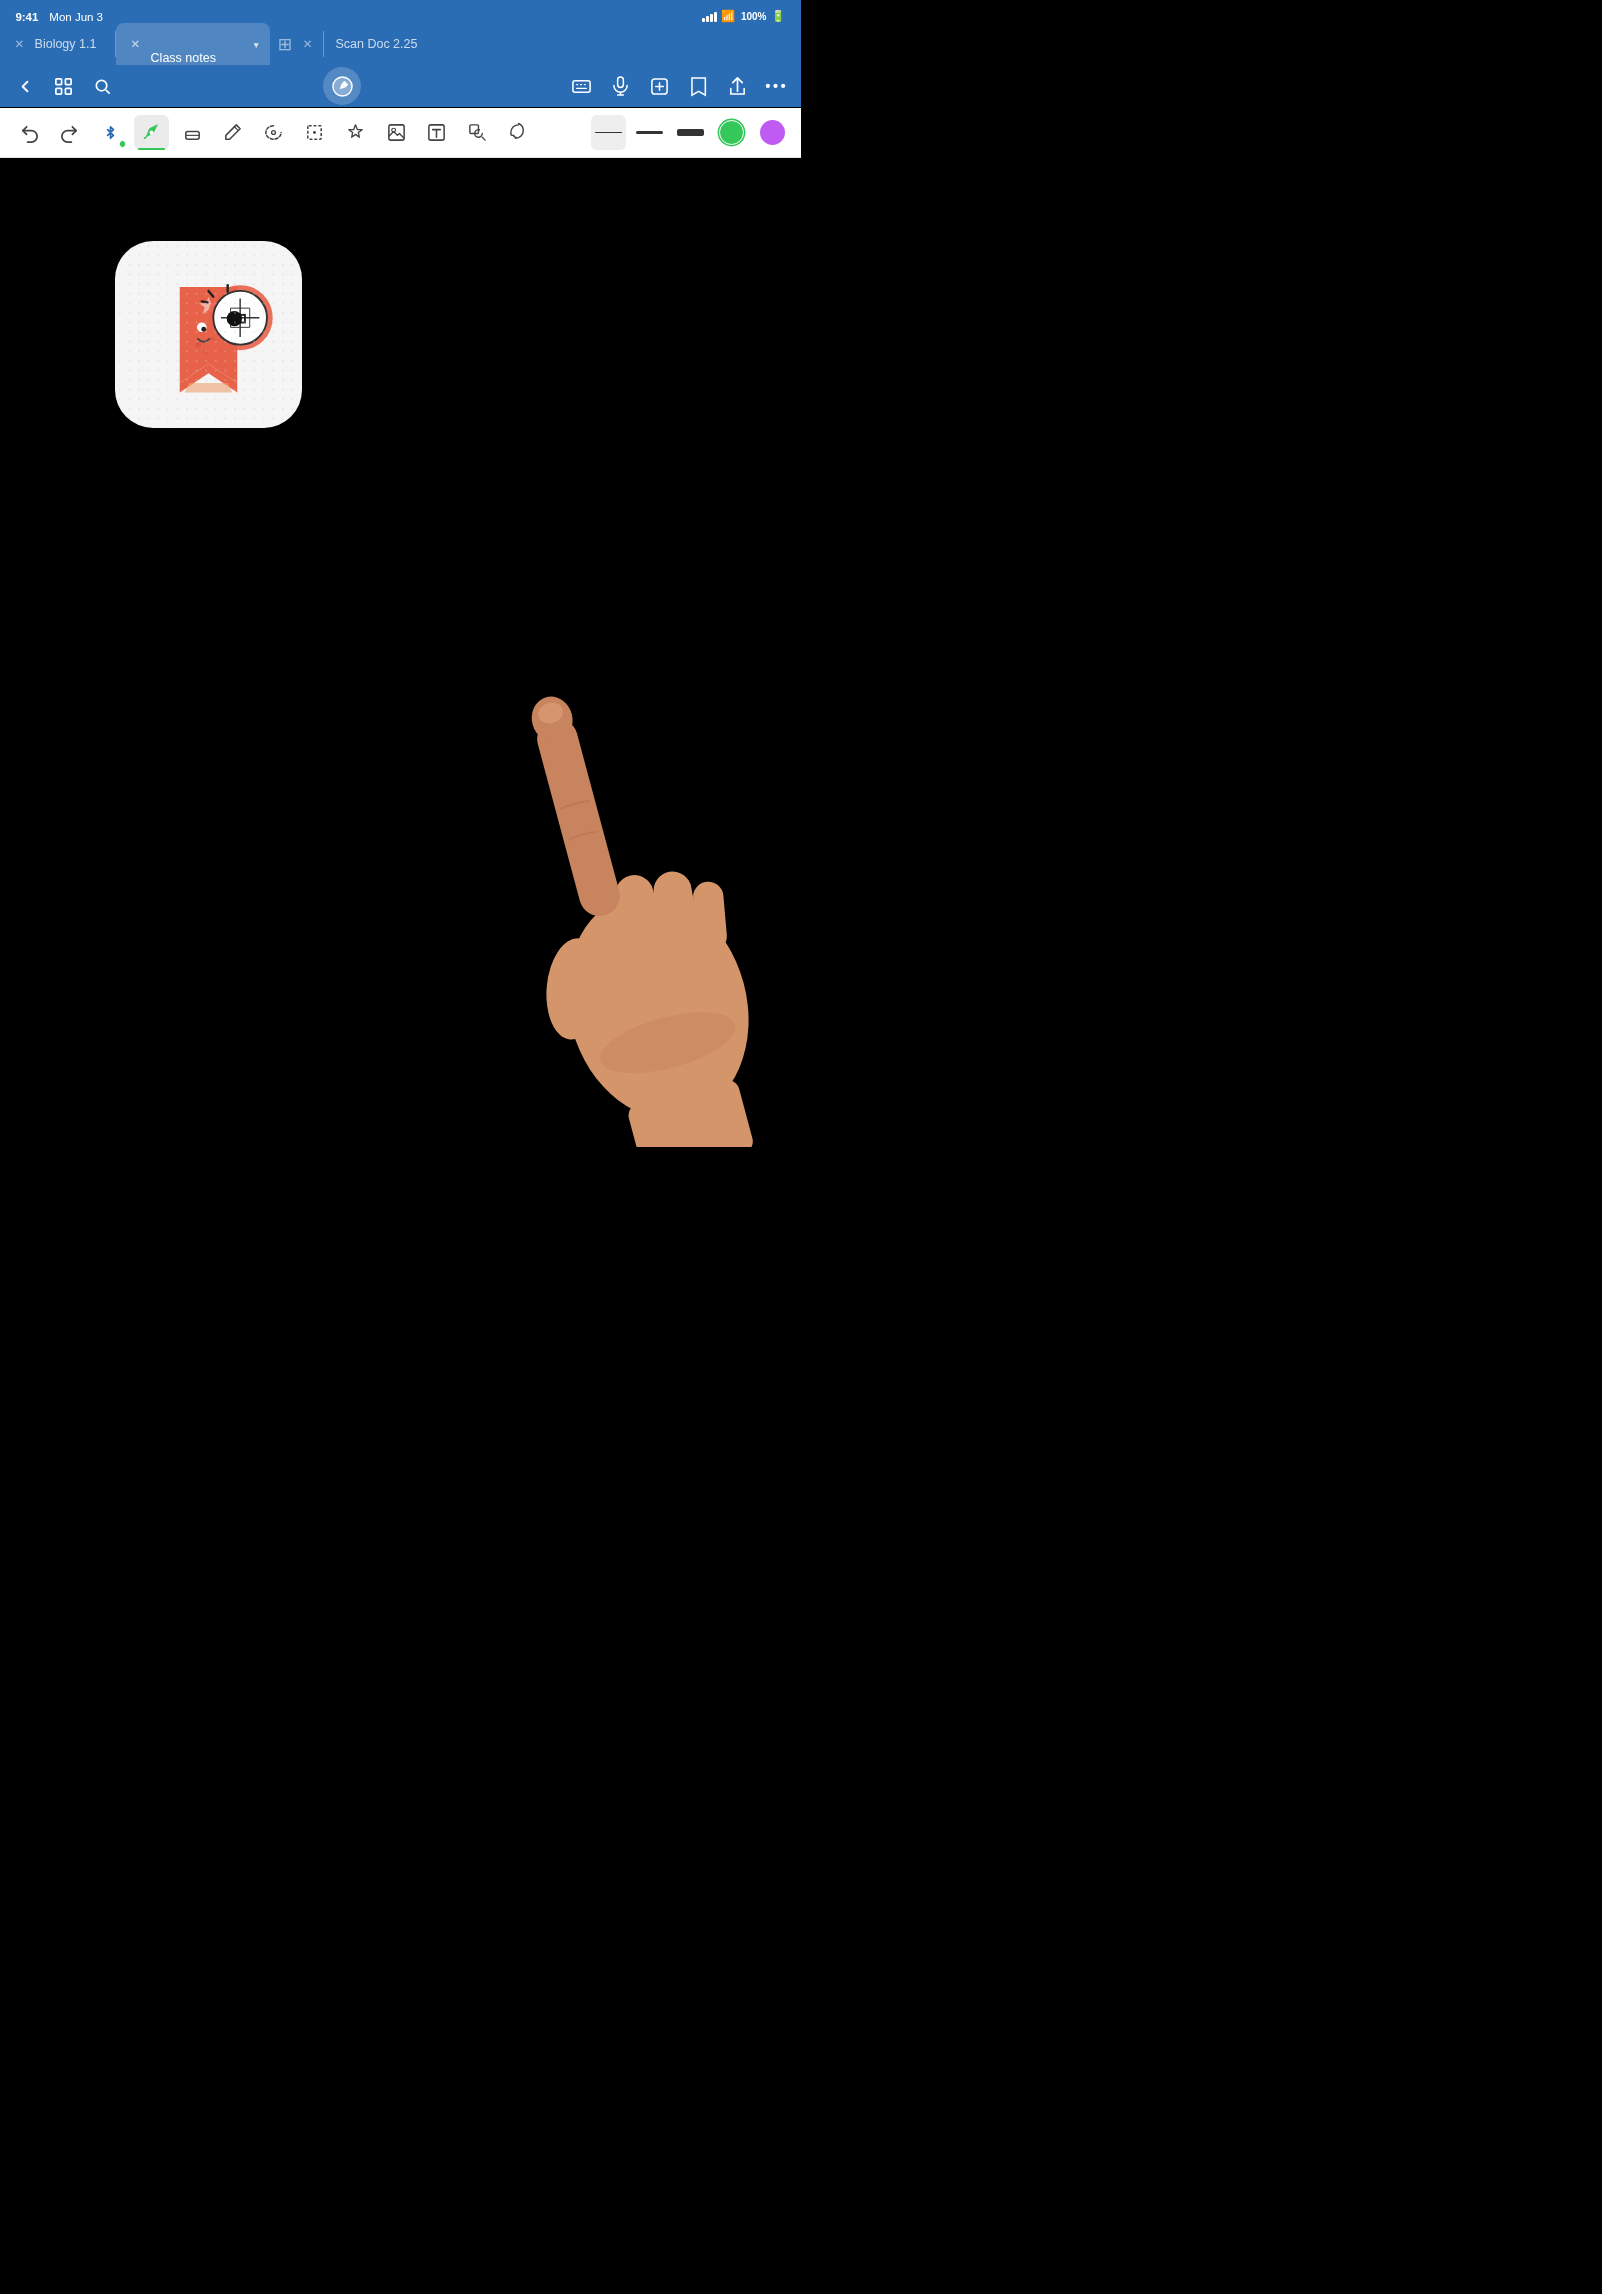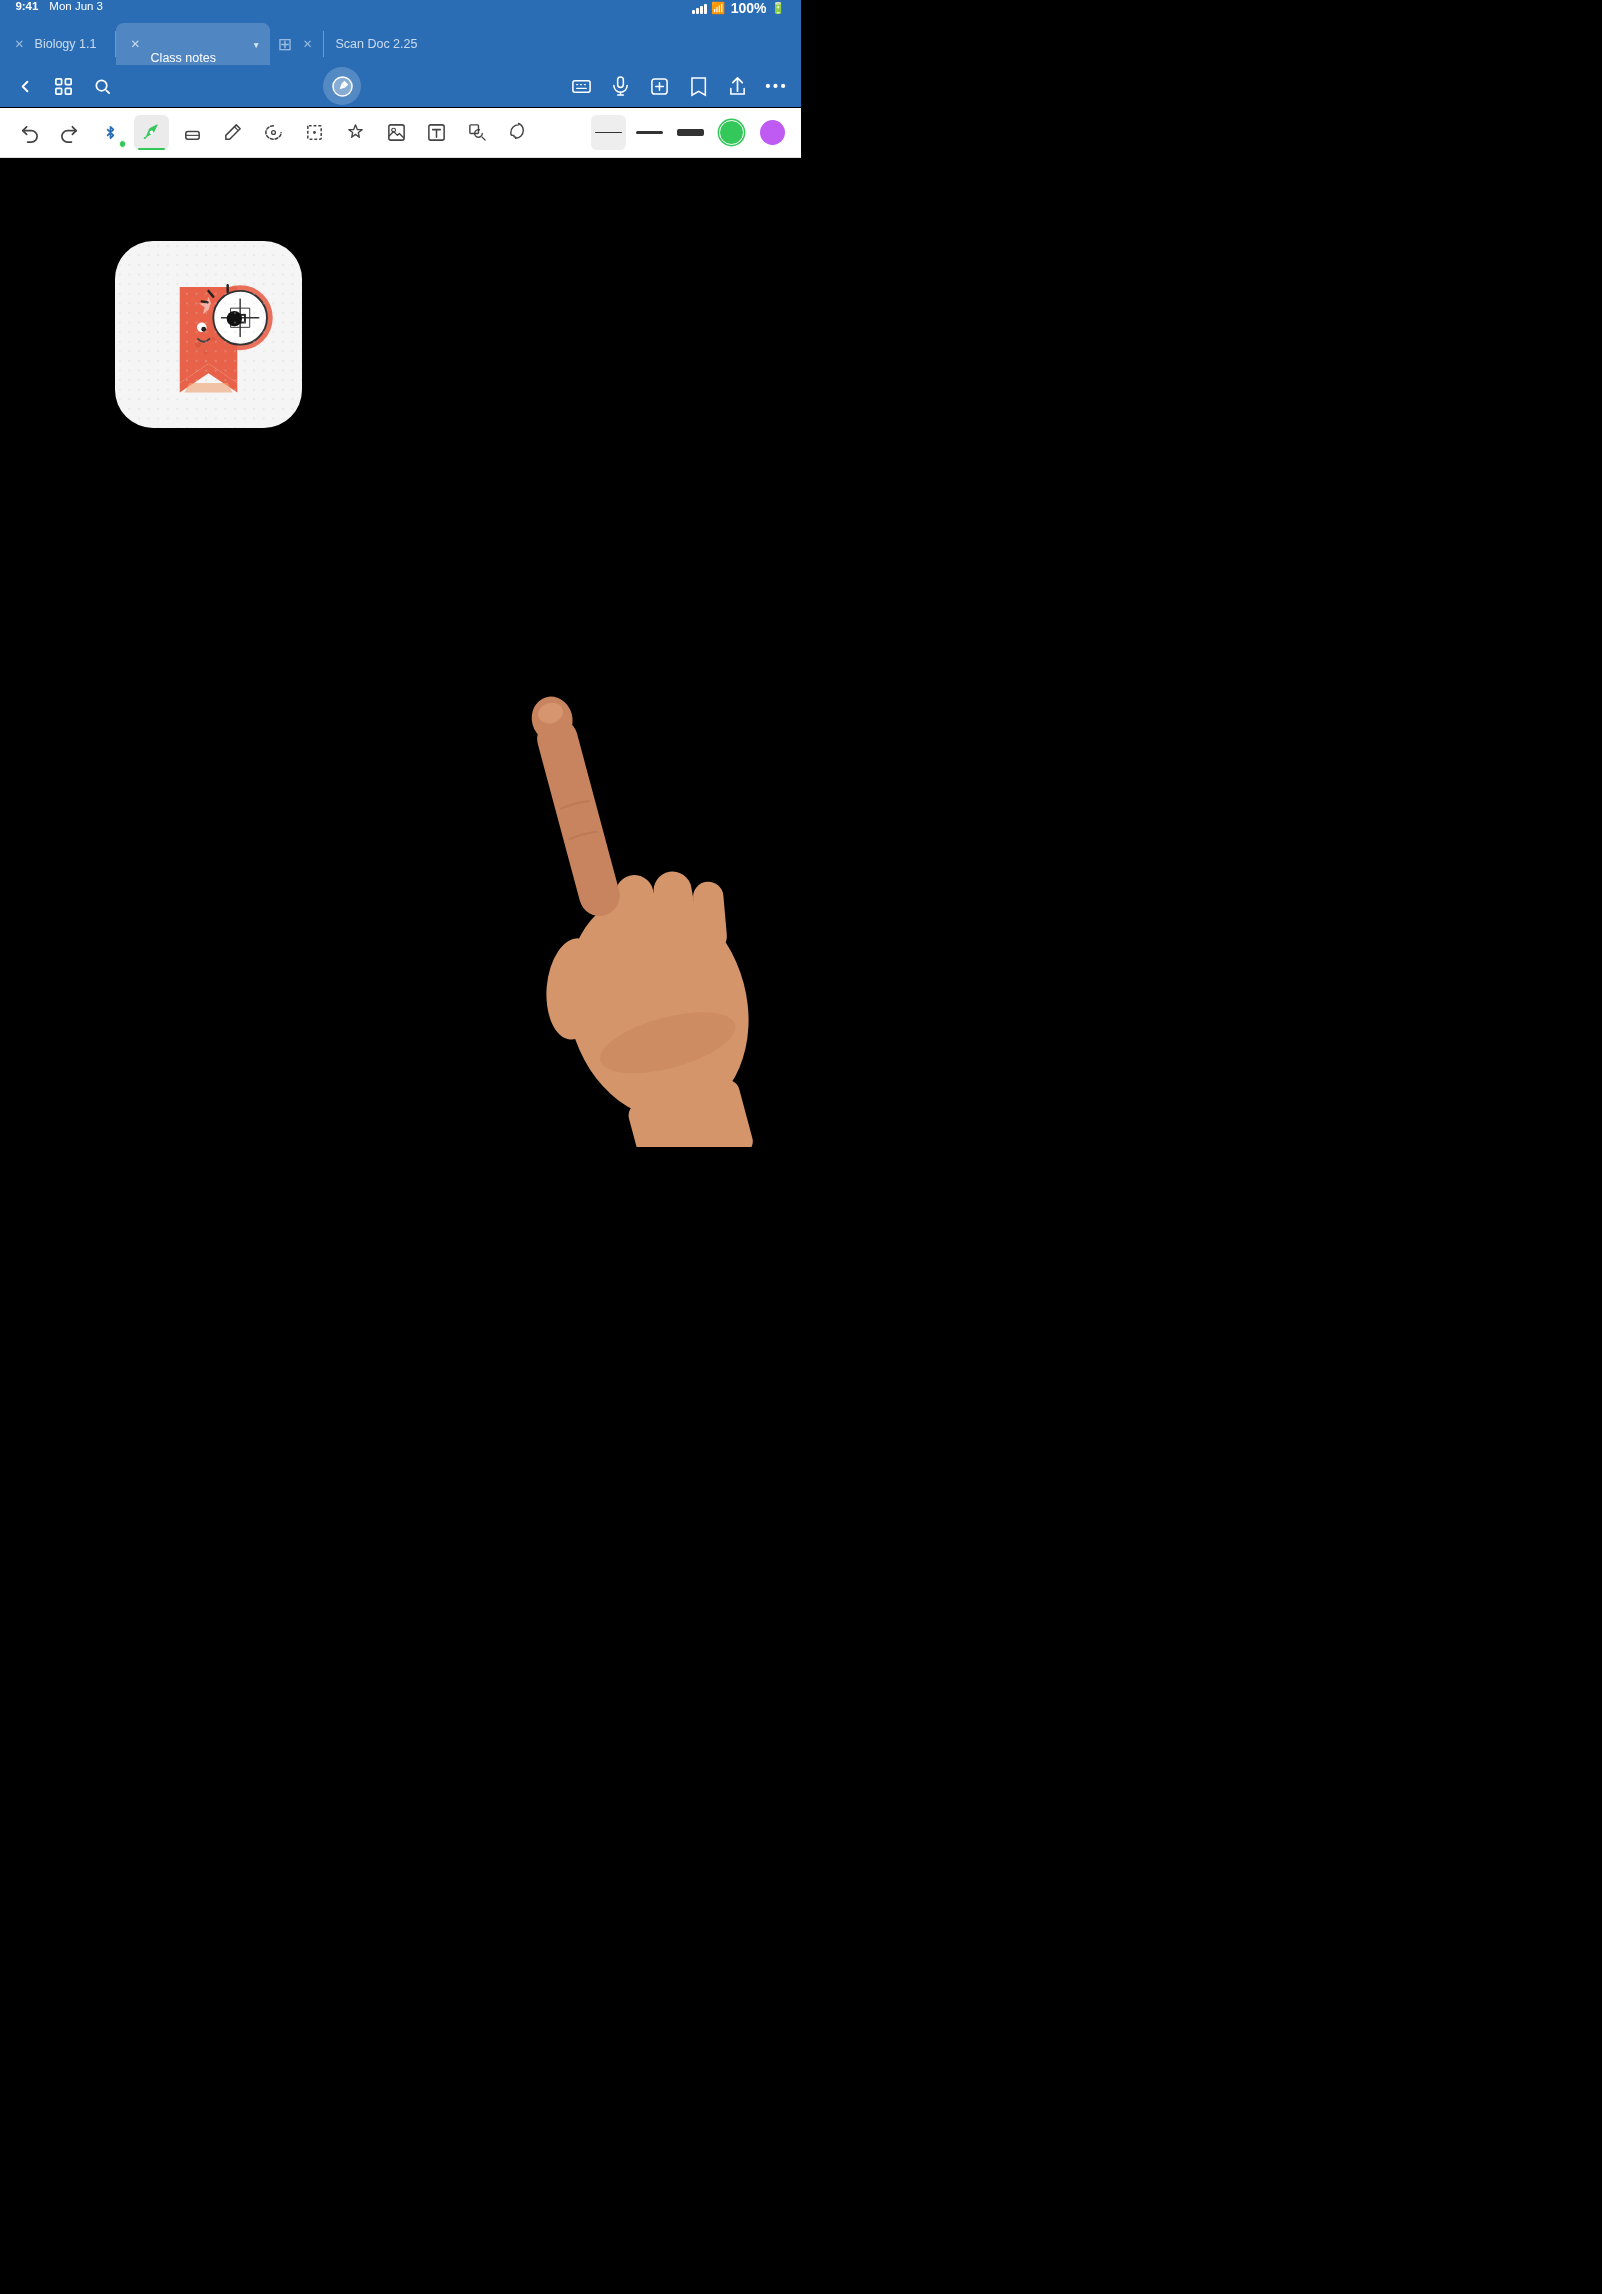--- a/index.html
+++ b/index.html
@@ -13,21 +13,21 @@
       position: relative;
     }
 
     
     .status-bar {
       position: absolute;
       top: 0; left: 0; right: 0;
       height: 23px;
       background: #2a6db5;
       display: flex;
-      align-items: flex-start;
+      align-items: flex-end;
       justify-content: space-between;
       padding: 0 15.4px;
       z-index: 100;
     }
     .status-time {
       color: #fff;
       font-size: 11.5px;
       font-weight: 600;
     }
     .status-icons {
@@ -245,21 +245,21 @@
     <span style="margin-left:7.7px; font-size:11.5px; font-weight:500;">Mon Jun 3</span>
   </div>
   <div class="status-icons">
     <div class="signal-bars">
       <div class="signal-bar" style="height:3.8px;"></div>
       <div class="signal-bar" style="height:5.8px;"></div>
       <div class="signal-bar" style="height:7.7px;"></div>
       <div class="signal-bar" style="height:9.6px;"></div>
     </div>
     <span style="color:#fff; font-size:11.5px;">📶</span>
-    <span style="color:#fff; font-size:14px; font-weight:600;">100%</span>
+    <span style="color:#fff; font-size:10px; font-weight:600;">100%</span>
     <span style="color:#fff; font-size:11.5px;">🔋</span>
   </div>
 </div>
 
 <div class="tab-bar">
 
   <div class="tab">
     <span class="tab-close">✕</span>
     <span class="tab-label">Biology 1.1</span>
   </div>

